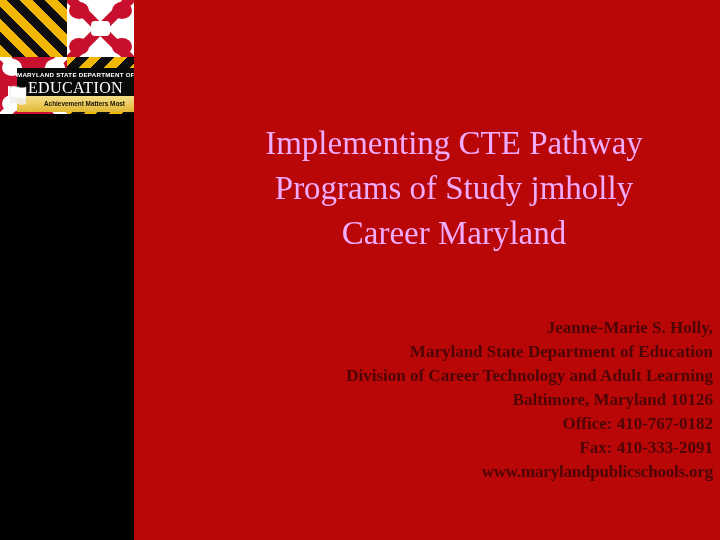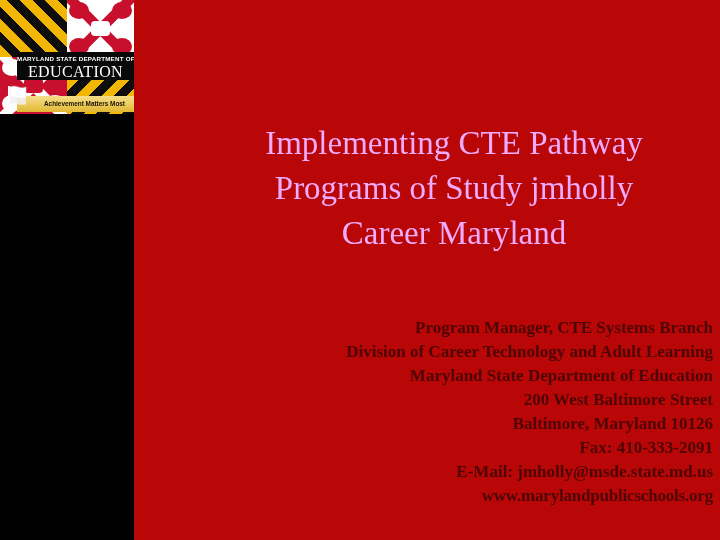--- a/index.html
+++ b/index.html
@@ -138,21 +138,21 @@
     left: 36%; top: 36%;
     width: 28%; height: 28%;
     background: #c8102e;
     border-radius: 4px;
   }
 
   
   #nameplate {
     position: absolute;
     left: 17px;
-    top: 52px;
+    top: 68px;
     width: 117px;
     height: 28px;
     background: #090909;
     color: #ffffff;
     text-align: center;
     overflow: hidden;
   }
   #nameplate .np-top {
     font-family: "Liberation Sans", sans-serif;
     font-size: 6.2px;
@@ -293,23 +293,22 @@
 
   </div>
 
   <div id="title">
     <span class="tline">Implementing CTE Pathway</span>
     <span class="tline">Programs of Study jmholly</span>
     <span class="tline">Career Maryland</span>
   </div>
 
   <div id="contact">
-    <span class="cline">Program Manager, CTE Systems Branch</span>
+    <span class="cline">Jeanne-Marie S. Holly,</span>
+    <span class="cline">Maryland State Department of Education</span>
     <span class="cline">Division of Career Technology and Adult Learning</span>
-    <span class="cline">Maryland State Department of Education</span>
-    <span class="cline">200 West Baltimore Street</span>
     <span class="cline">Baltimore, Maryland 10126</span>
+    <span class="cline">Office: 410-767-0182</span>
     <span class="cline">Fax: 410-333-2091</span>
-    <span class="cline">E-Mail: jmholly@msde.state.md.us</span>
     <span class="cline strong">www.marylandpublicschools.org</span>
   </div>
 
 </div>
 
 </body></html>

